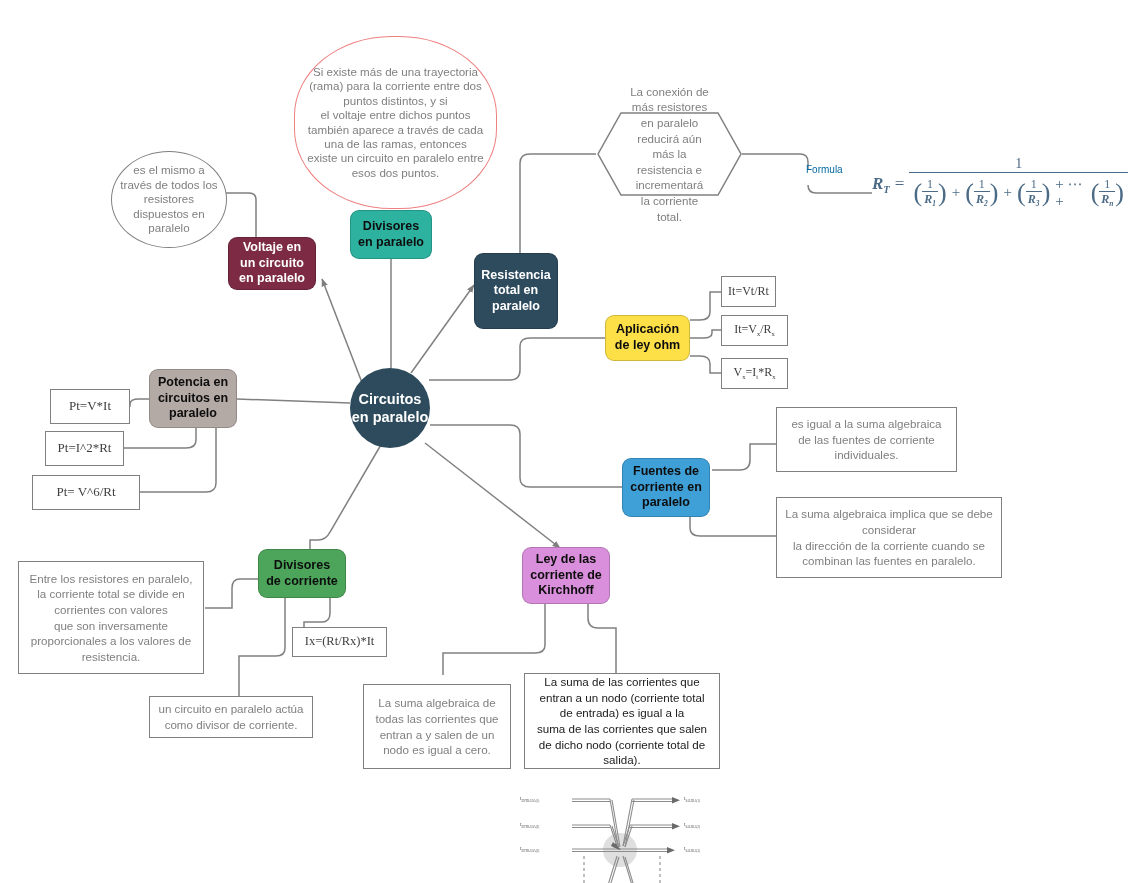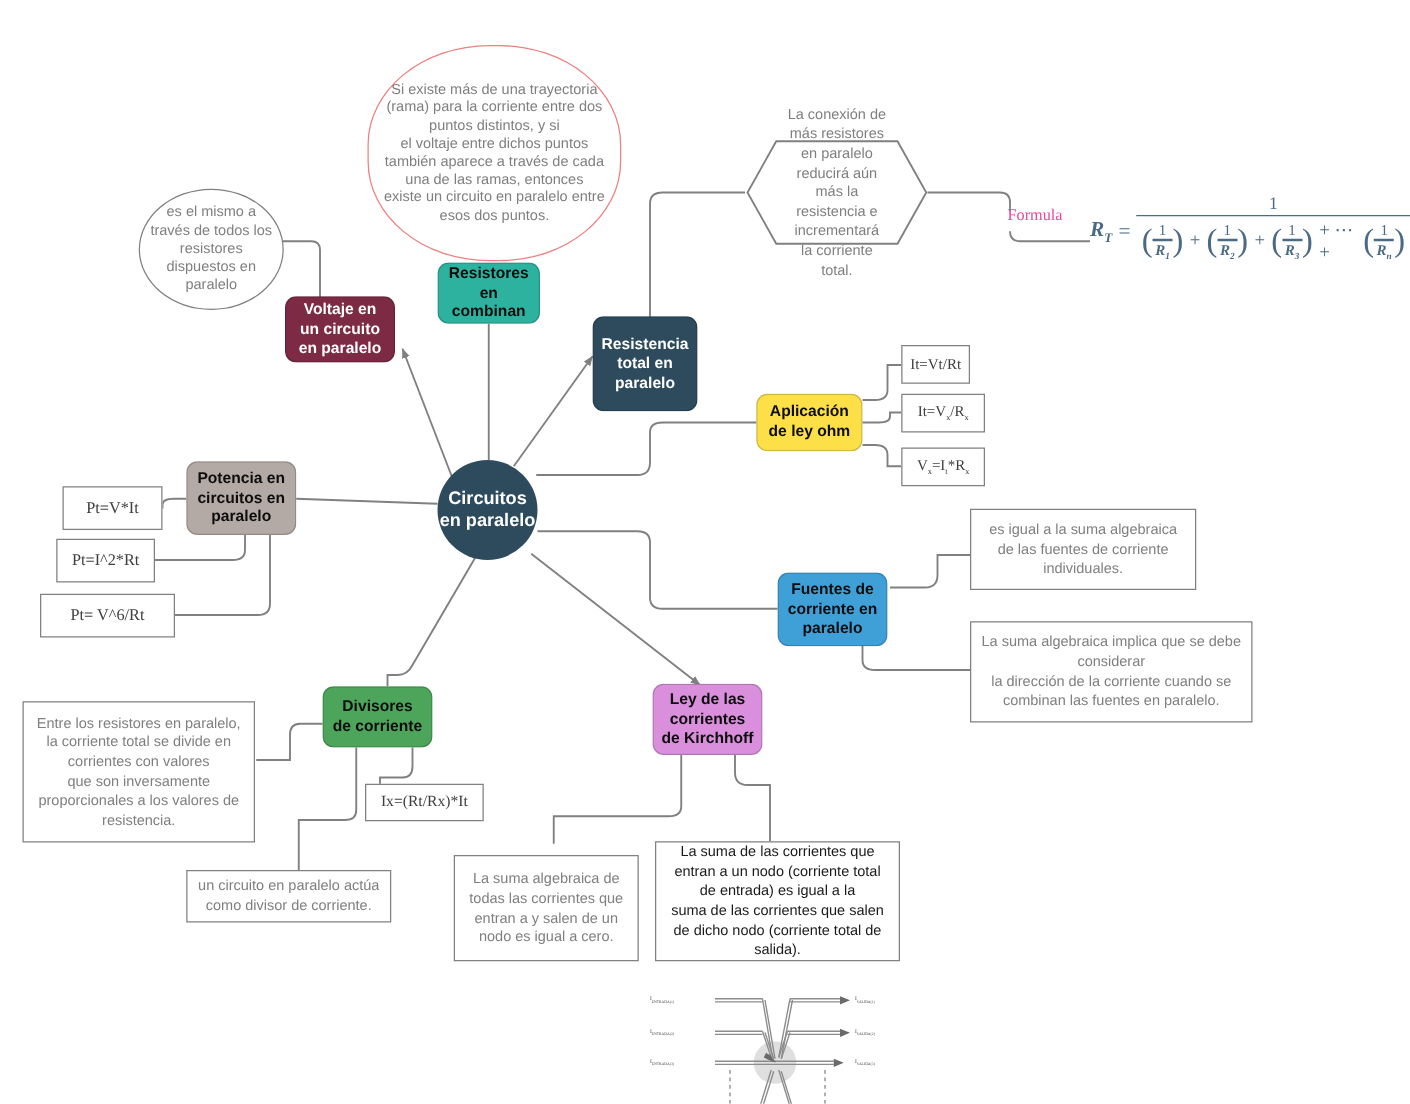--- a/index.html
+++ b/index.html
@@ -36,21 +36,21 @@
   .ellipse{border:1.5px solid #808080;border-radius:50%;background:#fff;
            color:#7f7f7f;font-size:11.6px;padding:6px;}
   .ellipse.redline{border:1.7px solid #ee8080;border-radius:48% / 46%;}
 
   
   .hexwrap{position:absolute;}
   .hexwrap .hextext{position:absolute;left:0;top:0;width:100%;height:100%;
         display:flex;align-items:center;justify-content:flex-start;text-align:center;
         color:#7f7f7f;font-size:11.6px;line-height:1.35;padding:0 34px;box-sizing:border-box;}
 
-  .plainlabel{position:absolute;color:#ec4899;font-size:13px;font-family:Liberation Serif, serif;}
+  .plainlabel{position:absolute;color:#0369a1;font-size:10px;}
 
   
   .math{position:absolute;color:#4a6a86;font-family:"Liberation Serif", serif;}
   .math .rt{font-weight:bold;font-style:italic;font-size:17px;}
   .math .eq{font-size:17px;margin:0 5px;}
   .frac{display:inline-flex;flex-direction:column;align-items:center;vertical-align:middle;}
   .frac .num{padding:0 4px;font-size:14px;}
   .frac .bar{height:1.4px;background:#4a6a86;width:100%;}
   .frac .den{padding:2px 4px;font-size:15px;display:flex;align-items:center;gap:5px;}
   .sfrac{display:inline-flex;flex-direction:column;align-items:center;vertical-align:middle;
@@ -198,21 +198,21 @@
                 <span class="sd">R<sub>n</sub></span>
               </span>
               <span class="paren">)</span>
             </span>
         </span>
       </span>
     </div>
   </div>
 
   <div class="node topic" style="left:350px;top:182px;width:82px;height:49px;background:#2eb2a0;">
-    <span>Resistores en combinan</span>
+    <span>Divisores en paralelo</span>
   </div>
 
   <div class="node topic light-text" style="left:228px;top:209px;width:88px;height:53px;background:#7d2b45;">
     <span>Voltaje en un circuito en paralelo</span>
   </div>
 
   <div class="node topic light-text" style="left:474px;top:225px;width:84px;height:76px;background:#2e4b5e;">
     <span>Resistencia total en paralelo</span>
   </div>
 
@@ -226,21 +226,21 @@
 
   <div class="node topic" style="left:622px;top:430px;width:88px;height:59px;background:#3fa0d8;">
     <span>Fuentes de corriente en paralelo</span>
   </div>
 
   <div class="node topic" style="left:258px;top:521px;width:88px;height:49px;background:#4ca55a;">
     <span>Divisores de corriente</span>
   </div>
 
   <div class="node topic" style="left:522px;top:519px;width:88px;height:57px;background:#d98fdb;">
-    <span>Ley de las corrientes de Kirchhoff</span>
+    <span>Ley de las corriente de Kirchhoff</span>
   </div>
 
   <div class="node central" style="left:350px;top:340px;width:80px;height:80px;">
     <span>Circuitos en paralelo</span>
   </div>
 
   <div class="node fbox" style="left:50px;top:361px;width:80px;height:35px;">
     <span>Pt=V*It</span>
   </div>
   <div class="node fbox" style="left:45px;top:403px;width:79px;height:35px;">

